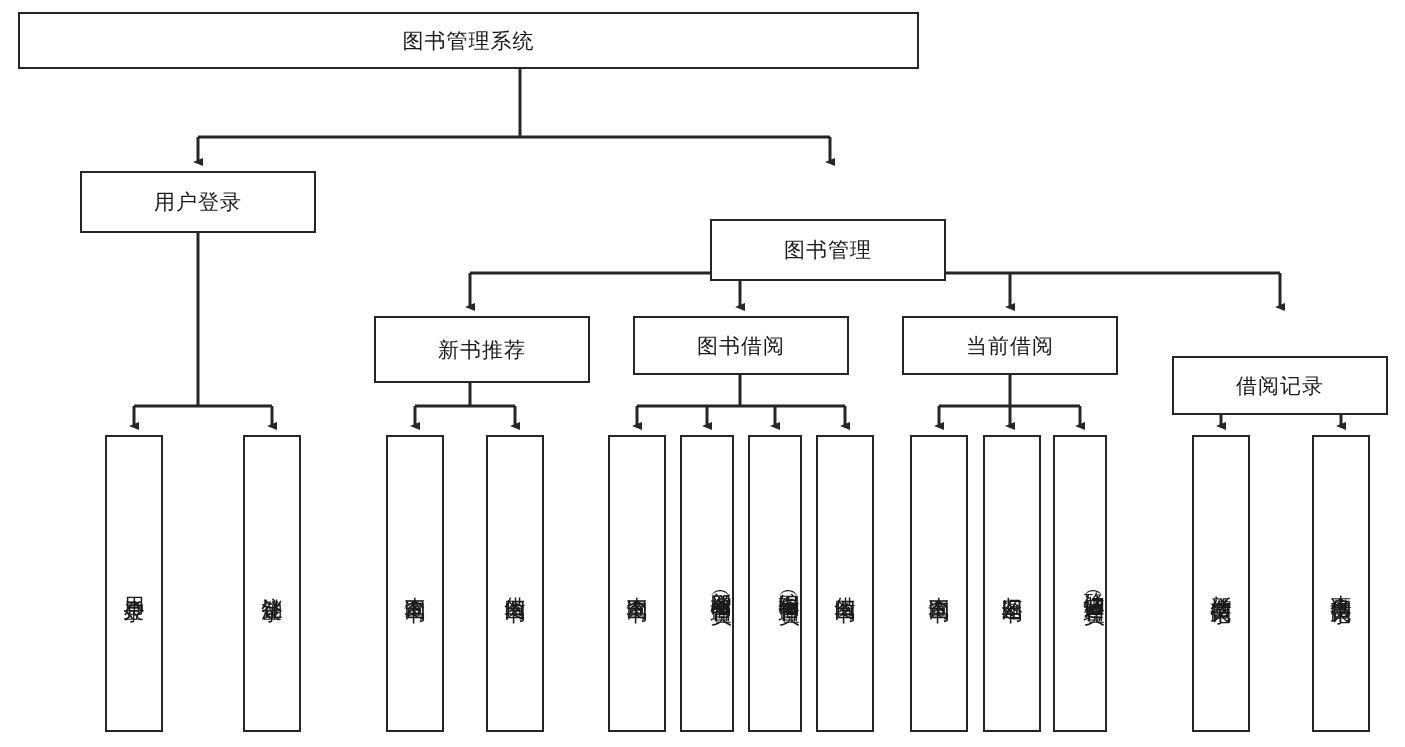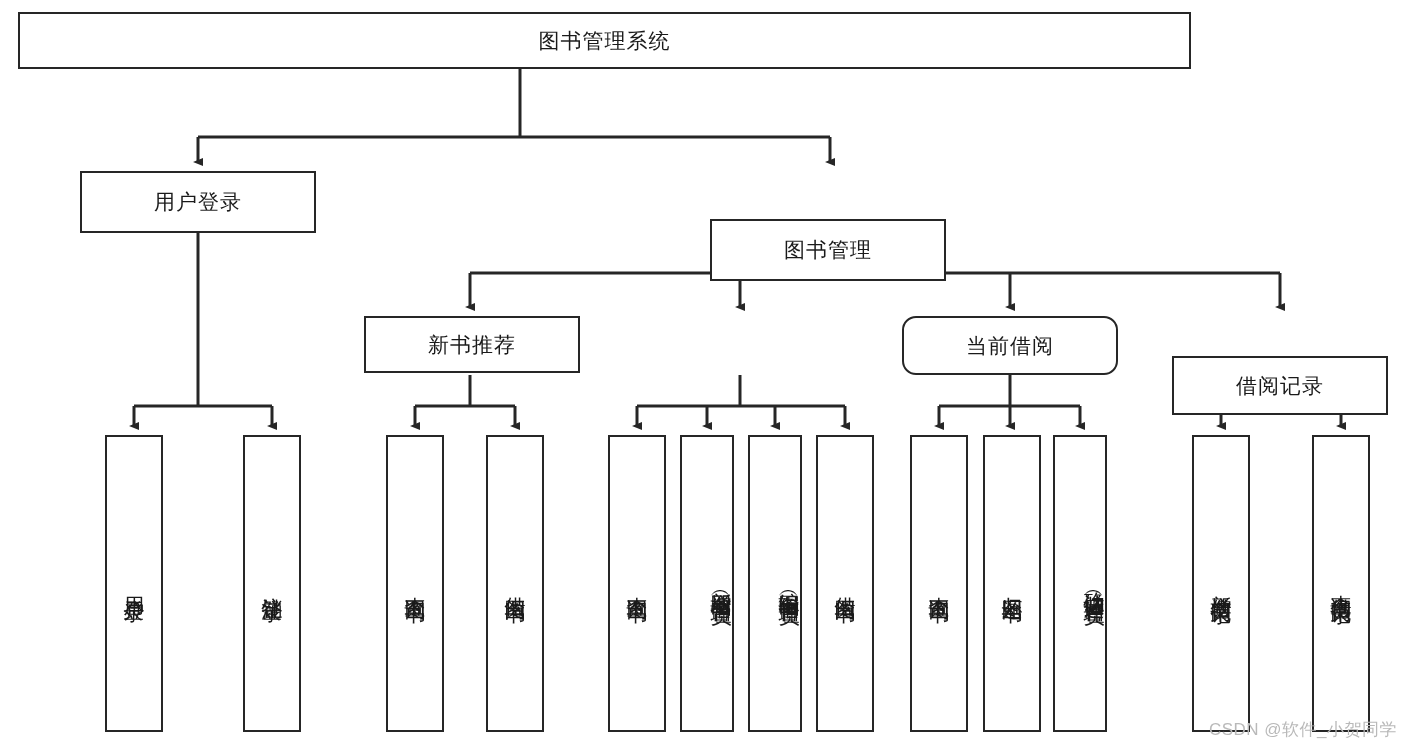--- a/index.html
+++ b/index.html
@@ -113,37 +113,37 @@
       <path d="M1010,406 L1010,426" marker-end="url(#arrow)"></path>
       <path d="M1080,406 L1080,426" marker-end="url(#arrow)"></path>
 
       <path d="M1280,375 L1280,406"></path>
       <path d="M1221,406 L1341,406"></path>
       <path d="M1221,406 L1221,426" marker-end="url(#arrow)"></path>
       <path d="M1341,406 L1341,426" marker-end="url(#arrow)"></path>
     </g>
   </svg>
 
-  <div class="node horiz" id="n-root" style="left: 18px; top: 12px; width: 1173px; height: 57px;">图书管理系统</div>
+  <div class="node horiz" id="n-root" style="left: 18px; top: 12px; width: 901px; height: 57px;">图书管理系统</div>
 
   <div class="node horiz" id="n-l2-0" style="left: 80px; top: 171px; width: 236px; height: 62px;">用户登录</div>
   <div class="node horiz" id="n-l2-1" style="left: 710px; top: 171px; width: 236px; height: 62px; margin-top: 48px;">图书管理</div>
 
-  <div class="node horiz" id="n-l3-0" style="left: 364px; top: 316px; width: 216px; height: 57px;">新书推荐</div>
-  <div class="node horiz" id="n-l3-2" style="left: 902px; top: 316px; width: 216px; height: 59px; border-radius: 14px;">当前借阅</div>
+  <div class="node horiz" id="n-l3-0" style="left: 374px; top: 316px; width: 216px; height: 67px;">新书推荐</div>
+  <div class="node horiz" id="n-l3-1" style="left: 633px; top: 316px; width: 216px; height: 59px;">图书借阅</div>
+  <div class="node horiz" id="n-l3-2" style="left: 902px; top: 316px; width: 216px; height: 59px;">当前借阅</div>
   <div class="node horiz" id="n-l3-3" style="left: 1172px; top: 316px; width: 216px; height: 59px; margin-top: 40px;">借阅记录</div>
 
   <div class="node vert centered" id="n-leaf-0" style="left: 105px; top: 435px; width: 58px; height: 297px;">用户登录</div>
   <div class="node vert centered" id="n-leaf-1" style="left: 243px; top: 435px; width: 58px; height: 297px;">注销登录</div>
   <div class="node vert centered" id="n-leaf-2" style="left: 386px; top: 435px; width: 58px; height: 297px;">查询图书</div>
   <div class="node vert centered" id="n-leaf-3" style="left: 486px; top: 435px; width: 58px; height: 297px;">借阅图书</div>
   <div class="node vert centered" id="n-leaf-4" style="left: 608px; top: 435px; width: 58px; height: 297px;">查询图书</div>
   <div class="node vert" id="n-leaf-5" style="left: 680px; top: 435px; width: 54px; height: 297px;">新增图书（管理员）</div>
   <div class="node vert" id="n-leaf-6" style="left: 748px; top: 435px; width: 54px; height: 297px;">编辑图书（管理员）</div>
   <div class="node vert centered" id="n-leaf-7" style="left: 816px; top: 435px; width: 58px; height: 297px;">借阅图书</div>
   <div class="node vert centered" id="n-leaf-8" style="left: 910px; top: 435px; width: 58px; height: 297px;">查询图书</div>
   <div class="node vert centered" id="n-leaf-9" style="left: 983px; top: 435px; width: 58px; height: 297px;">归还图书</div>
   <div class="node vert" id="n-leaf-10" style="left: 1053px; top: 435px; width: 54px; height: 297px;">确认归还（管理员）</div>
   <div class="node vert centered" id="n-leaf-11" style="left: 1192px; top: 435px; width: 58px; height: 297px;">新增借阅记录</div>
   <div class="node vert centered" id="n-leaf-12" style="left: 1312px; top: 435px; width: 58px; height: 297px;">查询借阅记录</div>
 
-  <div class="watermark">CSDN @软件_小贺同学</div>
 </div>
 
 </body></html>

